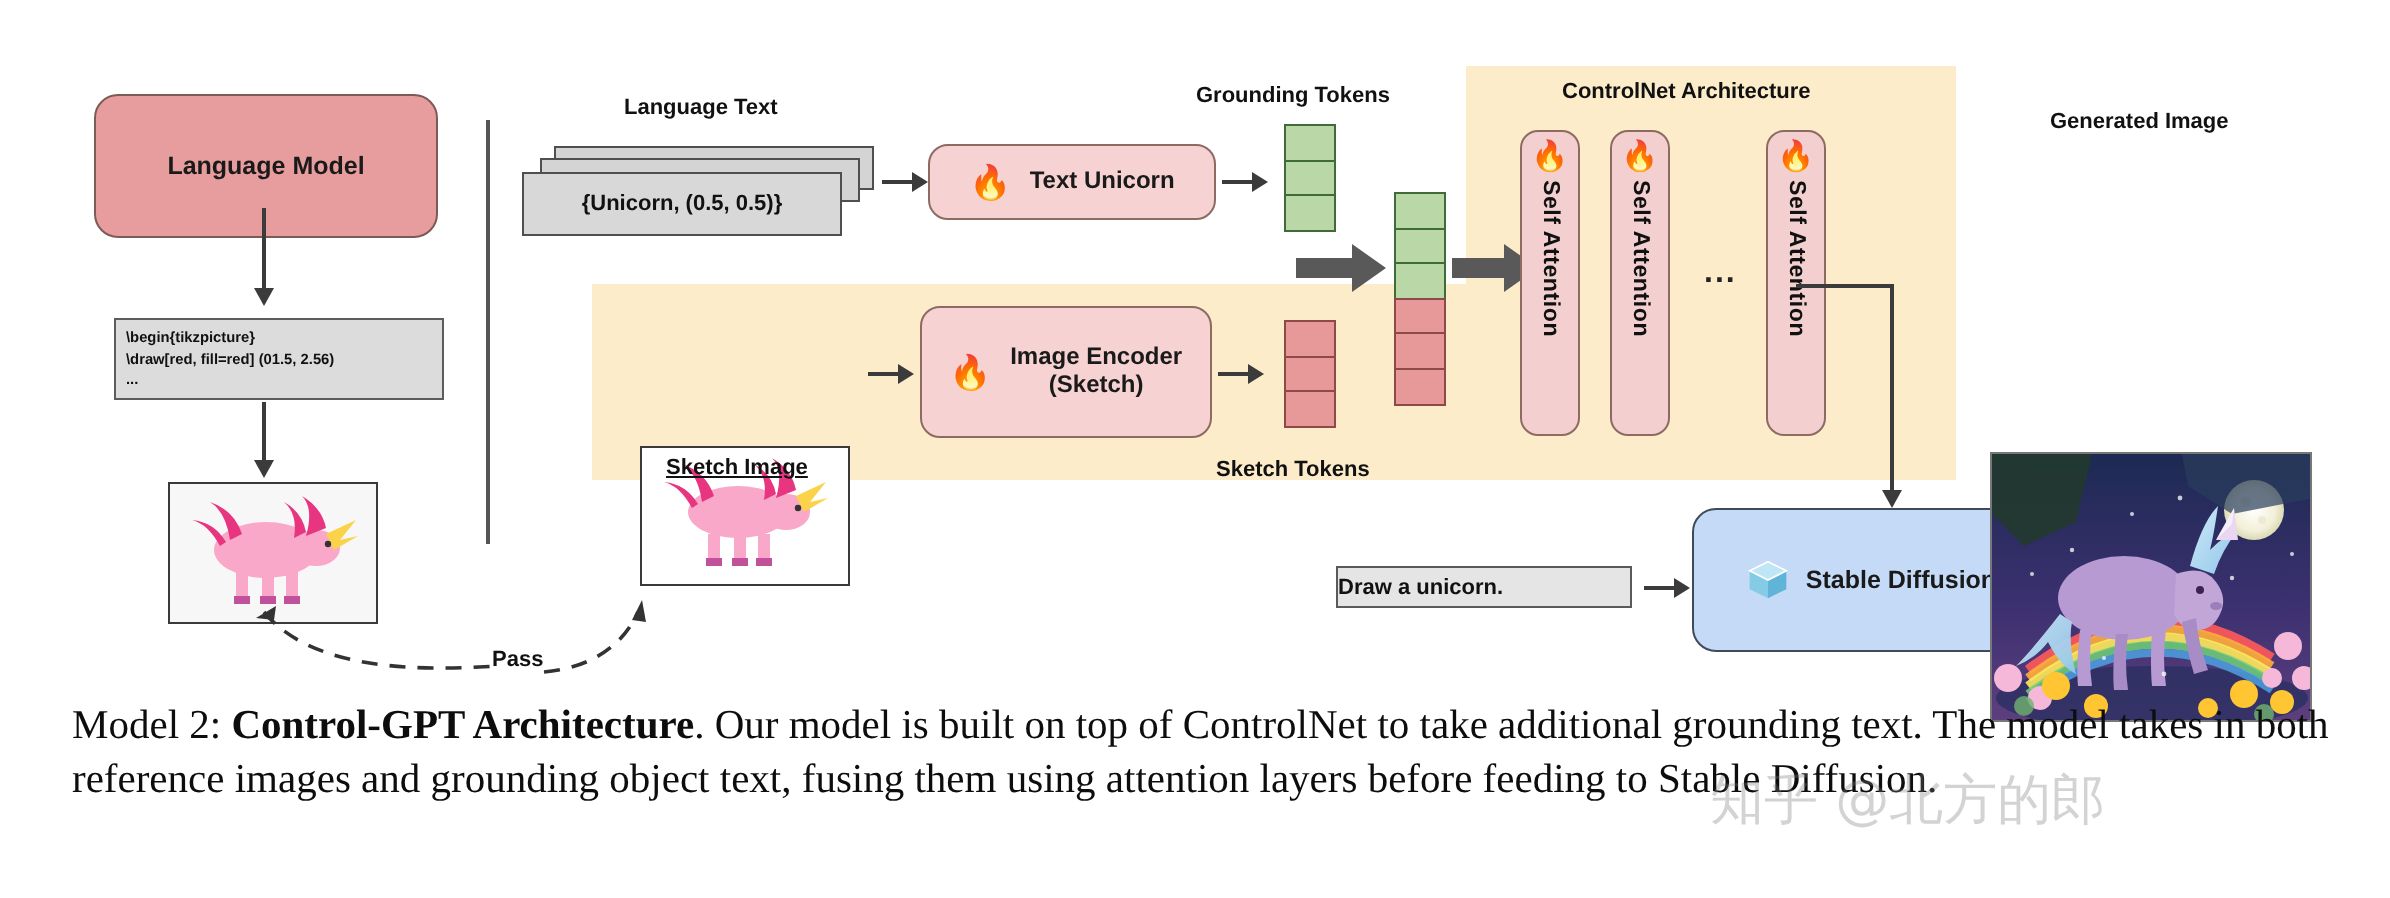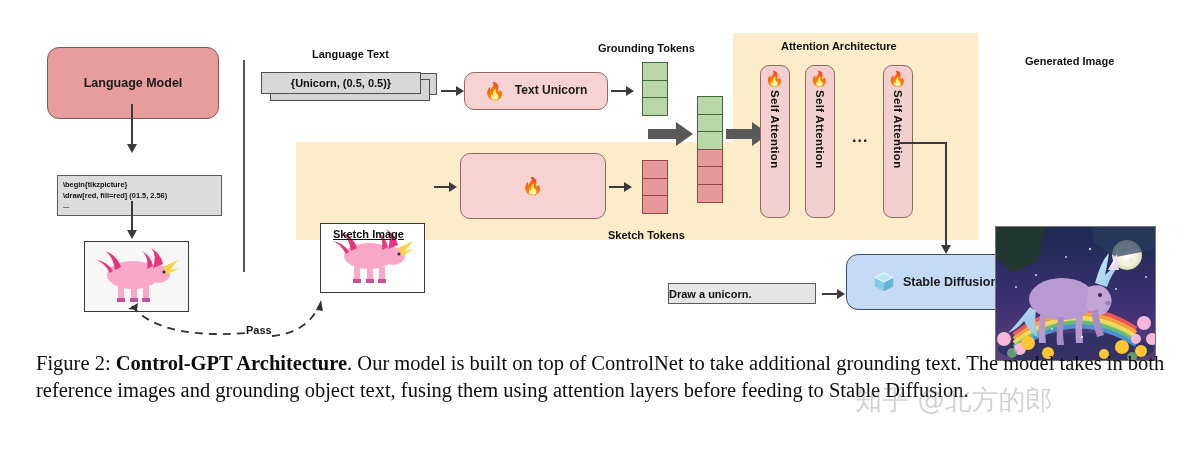--- a/index.html
+++ b/index.html
@@ -66,21 +66,20 @@
   .code-box {
     background: #dcdcdc;
     border: 1.6px solid #5c5c5c;
     font-size: 7.4px;
     font-weight: bold;
     color: #111;
     padding: 4px 5px;
     line-height: 1.45;
     font-family: "Liberation Sans", sans-serif;
     white-space: pre-line;
-    margin-top: 16px;
   }
   .card {
     background: #d4d4d4;
     border: 1.5px solid #4f4f4f;
   }
   .card-front {
     background: #d8d8d8;
     border: 1.6px solid #4f4f4f;
     display: flex; align-items: center; justify-content: center;
     font-size: 11px; font-weight: bold; color: #111;
@@ -204,21 +203,21 @@
     <path d="M18 3 L8 9 L17 10 Z" fill="#333"></path>
     <path d="M152 36 C 176 34, 192 22, 199 6" stroke="#333" stroke-width="1.8" fill="none" stroke-dasharray="8 6"></path>
     <path d="M196 10 L201 0 L203 11 Z" fill="#333"></path>
   </svg>
   <div class="abs cap" style="left:246px; top:324px;">Pass</div>
 
   <div class="abs cap" style="left:312px; top:48px;">Language Text</div>
 
   <div class="abs card" style="left:277px; top:73px; width:160px; height:22px;"></div>
   <div class="abs card" style="left:270px; top:79px; width:160px; height:22px;"></div>
-  <div class="abs card-front" style="left:261px; top:72px; width:160px; height:22px;">
+  <div class="abs card-front" style="left:261px; top:86px; width:160px; height:32px;">
     <span>{Unicorn, (0.5, 0.5)}</span>
   </div>
 
   <div class="abs arrow-line" style="left:441px; top:90px; width:18px; height:2px;"></div>
   <div class="abs arrow-head ah-right" style="left:456px; top:86px;"></div>
 
   <div class="abs rbox enc-box" style="left:464px; top:72px; width:144px; height:38px; gap:9px;">
     <span class="flame">🔥</span>
     <span>Text Unicorn</span>
   </div>
@@ -252,20 +251,24 @@
       <rect x="57" y="55" width="8" height="4" fill="#c0519a"></rect>
     </svg>
   </div>
   <div class="abs cap" style="left:333px; top:228px;text-decoration:underline;">Sketch Image</div>
 
   <div class="abs arrow-line" style="left:434px; top:186px; width:18px; height:2px;"></div>
   <div class="abs arrow-head ah-right" style="left:449px; top:182px;"></div>
 
   <div class="abs rbox enc-box" style="left:460px; top:153px; width:146px; height:66px; gap:9px;">
     <span class="flame">🔥</span>
+    <span>
+      <span>Image Encoder</span><br>
+      <span>(Sketch)</span>
+    </span>
   </div>
 
   <div class="abs arrow-line" style="left:609px; top:186px; width:18px; height:2px;"></div>
   <div class="abs arrow-head ah-right" style="left:624px; top:182px;"></div>
 
   <div class="abs tokcol" style="left:642px; top:160px; width:26px;">
     <div class="tok red" style="height:19px;"></div>
     <div class="tok red" style="height:19px; margin-top:-1.5px;"></div>
     <div class="tok red" style="height:19px; margin-top:-1.5px;"></div>
   </div>
@@ -281,21 +284,21 @@
     <div class="tok" style="height:19px; margin-top:-1.5px;"></div>
     <div class="tok red" style="height:19px; margin-top:-1.5px;"></div>
     <div class="tok red" style="height:19px; margin-top:-1.5px;"></div>
     <div class="tok red" style="height:19px; margin-top:-1.5px;"></div>
   </div>
 
   <svg class="abs" style="left:726px; top:121px; width:44px; height:26px;" viewBox="0 0 44 26">
     <path d="M0 8 L26 8 L26 1 L43 13 L26 25 L26 18 L0 18 Z" fill="#595959"></path>
   </svg>
 
-  <div class="abs cap" style="left:781px; top:40px;">Attention Architecture</div>
+  <div class="abs cap" style="left:781px; top:40px;">ControlNet Architecture</div>
 
   <div class="abs attn-box" style="left:760px; top:65px; width:30px; height:153px; display:flex; flex-direction:column; align-items:center; padding-top:5px;">
     <span class="flame-sm">🔥</span>
     <span class="attn-label" style="margin-top:4px;">Self Attention</span>
   </div>
   <div class="abs attn-box" style="left:805px; top:65px; width:30px; height:153px; display:flex; flex-direction:column; align-items:center; padding-top:5px;">
     <span class="flame-sm">🔥</span>
     <span class="attn-label" style="margin-top:4px;">Self Attention</span>
   </div>
   <div class="abs dots" style="left:852px; top:128px;">...</div>
@@ -307,21 +310,21 @@
   <div class="abs arrow-line" style="left:898px; top:142px; width:49px; height:1.8px;"></div>
   <div class="abs arrow-line" style="left:945px; top:142px; width:1.8px; height:105px;"></div>
   <div class="abs arrow-head ah-down" style="left:940.5px; top:245px;"></div>
 
   <div class="abs prompt-box" style="left:668px; top:283px; width:148px; height:21px;">
     <span>Draw a unicorn.</span>
   </div>
   <div class="abs arrow-line" style="left:822px; top:293px; width:18px; height:2px;"></div>
   <div class="abs arrow-head ah-right" style="left:837px; top:289px;"></div>
 
-  <div class="abs rbox sd-box" style="left:846px; top:254px; width:179px; height:56px; gap:8px;">
+  <div class="abs rbox sd-box" style="left:846px; top:254px; width:179px; height:72px; gap:8px;">
     <svg width="22" height="22" viewBox="0 0 24 24">
       <polygon points="12,2 22,7 12,12 2,7" fill="#bfe6f5"></polygon>
       <polygon points="2,7 12,12 12,22 2,17" fill="#86cbe6"></polygon>
       <polygon points="22,7 12,12 12,22 22,17" fill="#5fb4d8"></polygon>
       <polygon points="12,2 22,7 12,12 2,7" fill="none" stroke="#ffffff" stroke-width="0.9"></polygon>
     </svg>
     <span>Stable Diffusion</span>
   </div>
 
   <div class="abs arrow-line" style="left:1025px; top:283px; width:62px; height:1.8px;"></div>
@@ -398,16 +401,16 @@
           <circle cx="56" cy="102" r="1"></circle>
         <circle cx="86" cy="110" r="1.2"></circle>
           <circle cx="150" cy="50" r="1"></circle>
       </g>
     </svg>
   </div>
 
 </div>
 
 <div id="caption">
-  <span>Figure 2: </span><b>Control-GPT Architecture</b><span>. Our model is built on top of ControlNet to take additional grounding text. The model takes in both reference images and grounding object text, fusing them using attention layers before feeding to Stable Diffusion.</span>
+  <span>Model 2: </span><b>Control-GPT Architecture</b><span>. Our model is built on top of ControlNet to take additional grounding text. The model takes in both reference images and grounding object text, fusing them using attention layers before feeding to Stable Diffusion.</span>
 </div>
 
 <div id="watermark">知乎 @北方的郎</div>
 
 </body></html>

